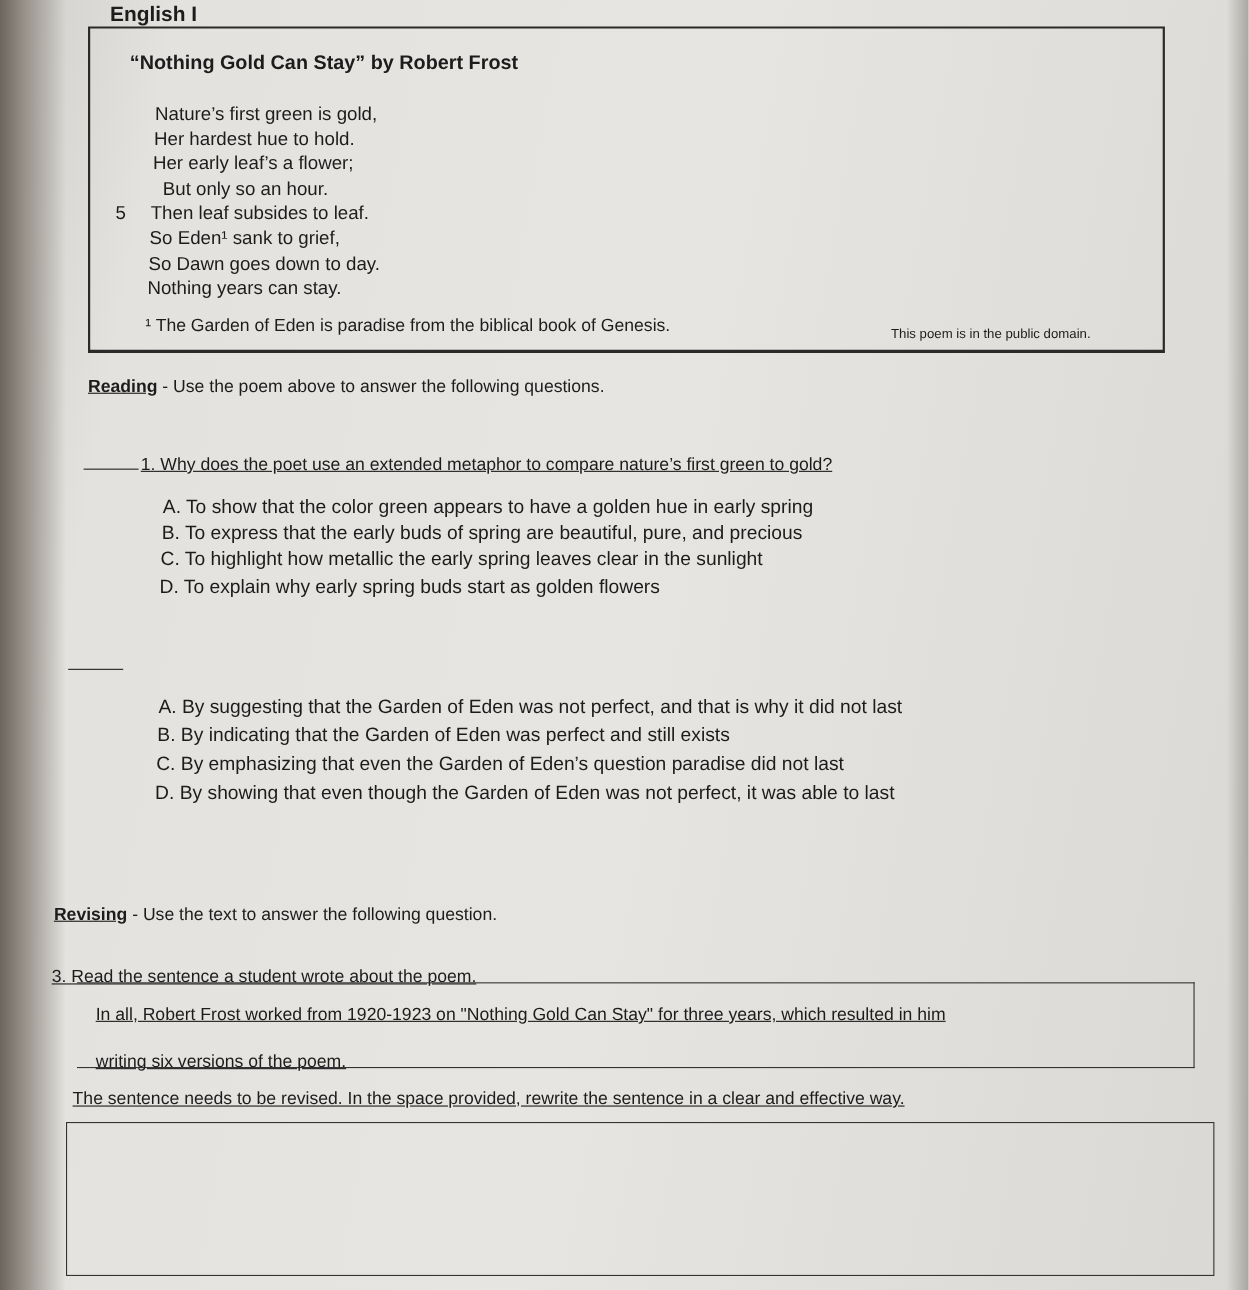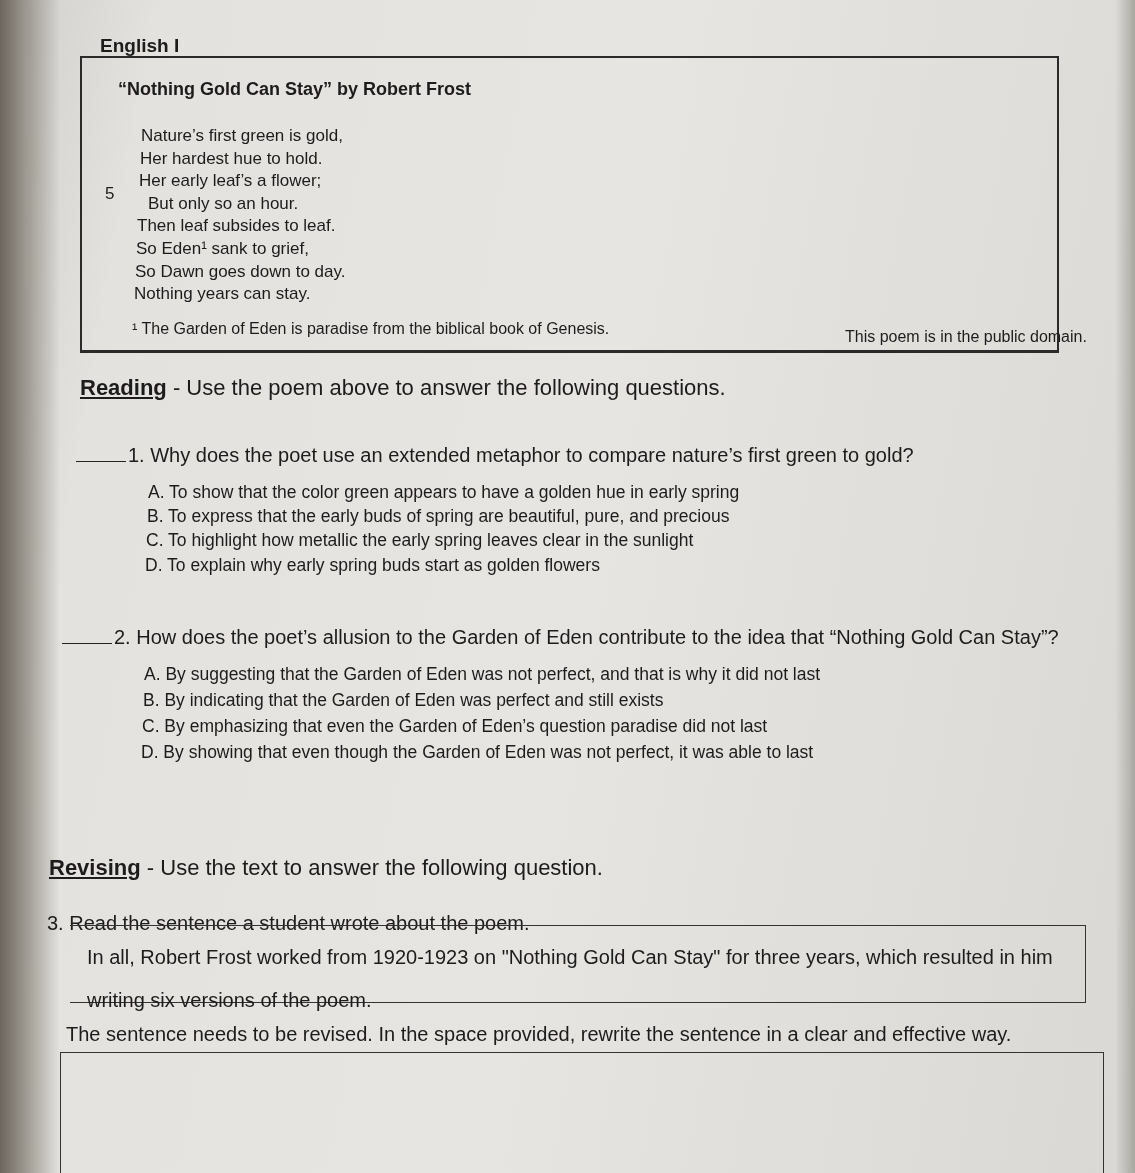--- a/index.html
+++ b/index.html
@@ -7,31 +7,31 @@
     width:1135px; height:1173px; overflow:hidden;
     background: linear-gradient(100deg, #cfcecb 0%, #e3e2df 12%, #e6e5e2 50%, #d9d8d4 100%);
     font-family: "Liberation Sans", sans-serif;
     color:#1c1c1c;
     position:relative;
   }
   .left-edge { position:absolute; left:0; top:0; width:60px; height:1173px;
     background: linear-gradient(90deg, #6b655d 0%, #9a958d 40%, rgba(200,198,194,0) 100%); }
   .right-edge { position:absolute; right:0; top:0; width:20px; height:1173px;
     background: linear-gradient(90deg, rgba(0,0,0,0), #a9a7a2); }
-  .abs { position:absolute;margin-top:32px; }
+  .abs { position:absolute; }
   .header { left:100px; top:3px; font-size:19px; font-weight:bold; }
   .poem-box { left:80px; top:24px; width:975px; height:292px; border:2px solid #2a2a2a; border-bottom-width:3px; }
   .poem-title { left:118px; top:47px; font-size:18px; font-weight:bold; }
   .line { font-size:17px; }
   .ln { position:absolute; left:105px; font-size:17px; }
   .foot { left:132px; top:288px; font-size:16px; }
-  .pd { left:845px; top:296px; font-size:16px; }
-  .section { font-size:22px; }
+  .pd { left:810px; top:296px; font-size:12px; }
+  .section { font-size:16px; }
   .section u { font-weight:bold; }
-  .q { font-size:20px; }
+  .q { font-size:16px;text-decoration:underline; }
   .blank { display:inline-block; width:50px; border-bottom:1px solid #222; height:14px; vertical-align:baseline; margin-right:2px; }
   .opt { font-size:17.5px; }
   .sent-box { left:70px; top:893px; width:1015px; height:76px; border-top:1px solid #333; border-bottom:1px solid #333; border-right:1px solid #333; }
   .answer-box { left:60px; top:1020px; width:1042px; height:138px; border:1px solid #333; }
 </style>
 </head>
 <body>
 
 <div class="left-edge"></div>
 <div class="right-edge"></div>
@@ -55,21 +55,21 @@
 <div class="abs pd">This poem is in the public domain.</div>
 
 <div class="abs section" style="left:80px;top:343px"><u>Reading</u><span> - Use the poem above to answer the following questions.</span></div>
 
 <div class="abs q" style="left:76px;top:412px"><span class="blank"></span><span>1. Why does the poet use an extended metaphor to compare nature’s first green to gold?</span></div>
 <div class="abs opt" style="left:148px;top:450px">A. To show that the color green appears to have a golden hue in early spring</div>
 <div class="abs opt" style="left:147px;top:474px">B. To express that the early buds of spring are beautiful, pure, and precious</div>
 <div class="abs opt" style="left:146px;top:498px">C. To highlight how metallic the early spring leaves clear in the sunlight</div>
 <div class="abs opt" style="left:145px;top:523px">D. To explain why early spring buds start as golden flowers</div>
 
-<div class="abs q" style="left:62px;top:594px"><span class="blank"></span><span>2. How does the poet’s allusion to the Garden of Eden contribute to the idea that “Nothing Gold Can Stay”?</span></div>
+<div class="abs q" style="left:62px;top:594px"><span class="blank"></span></div>
 <div class="abs opt" style="left:144px;top:632px">A. By suggesting that the Garden of Eden was not perfect, and that is why it did not last</div>
 <div class="abs opt" style="left:143px;top:658px">B. By indicating that the Garden of Eden was perfect and still exists</div>
 <div class="abs opt" style="left:142px;top:684px">C. By emphasizing that even the Garden of Eden’s question paradise did not last</div>
 <div class="abs opt" style="left:141px;top:710px">D. By showing that even though the Garden of Eden was not perfect, it was able to last</div>
 
 <div class="abs section" style="left:49px;top:823px"><u>Revising</u><span> - Use the text to answer the following question.</span></div>
 
 <div class="abs q" style="left:47px;top:880px">3. Read the sentence a student wrote about the poem.</div>
 <div class="abs sent-box"></div>
 <div class="abs q" style="left:87px;top:914px">In all, Robert Frost worked from 1920-1923 on "Nothing Gold Can Stay" for three years, which resulted in him</div>

